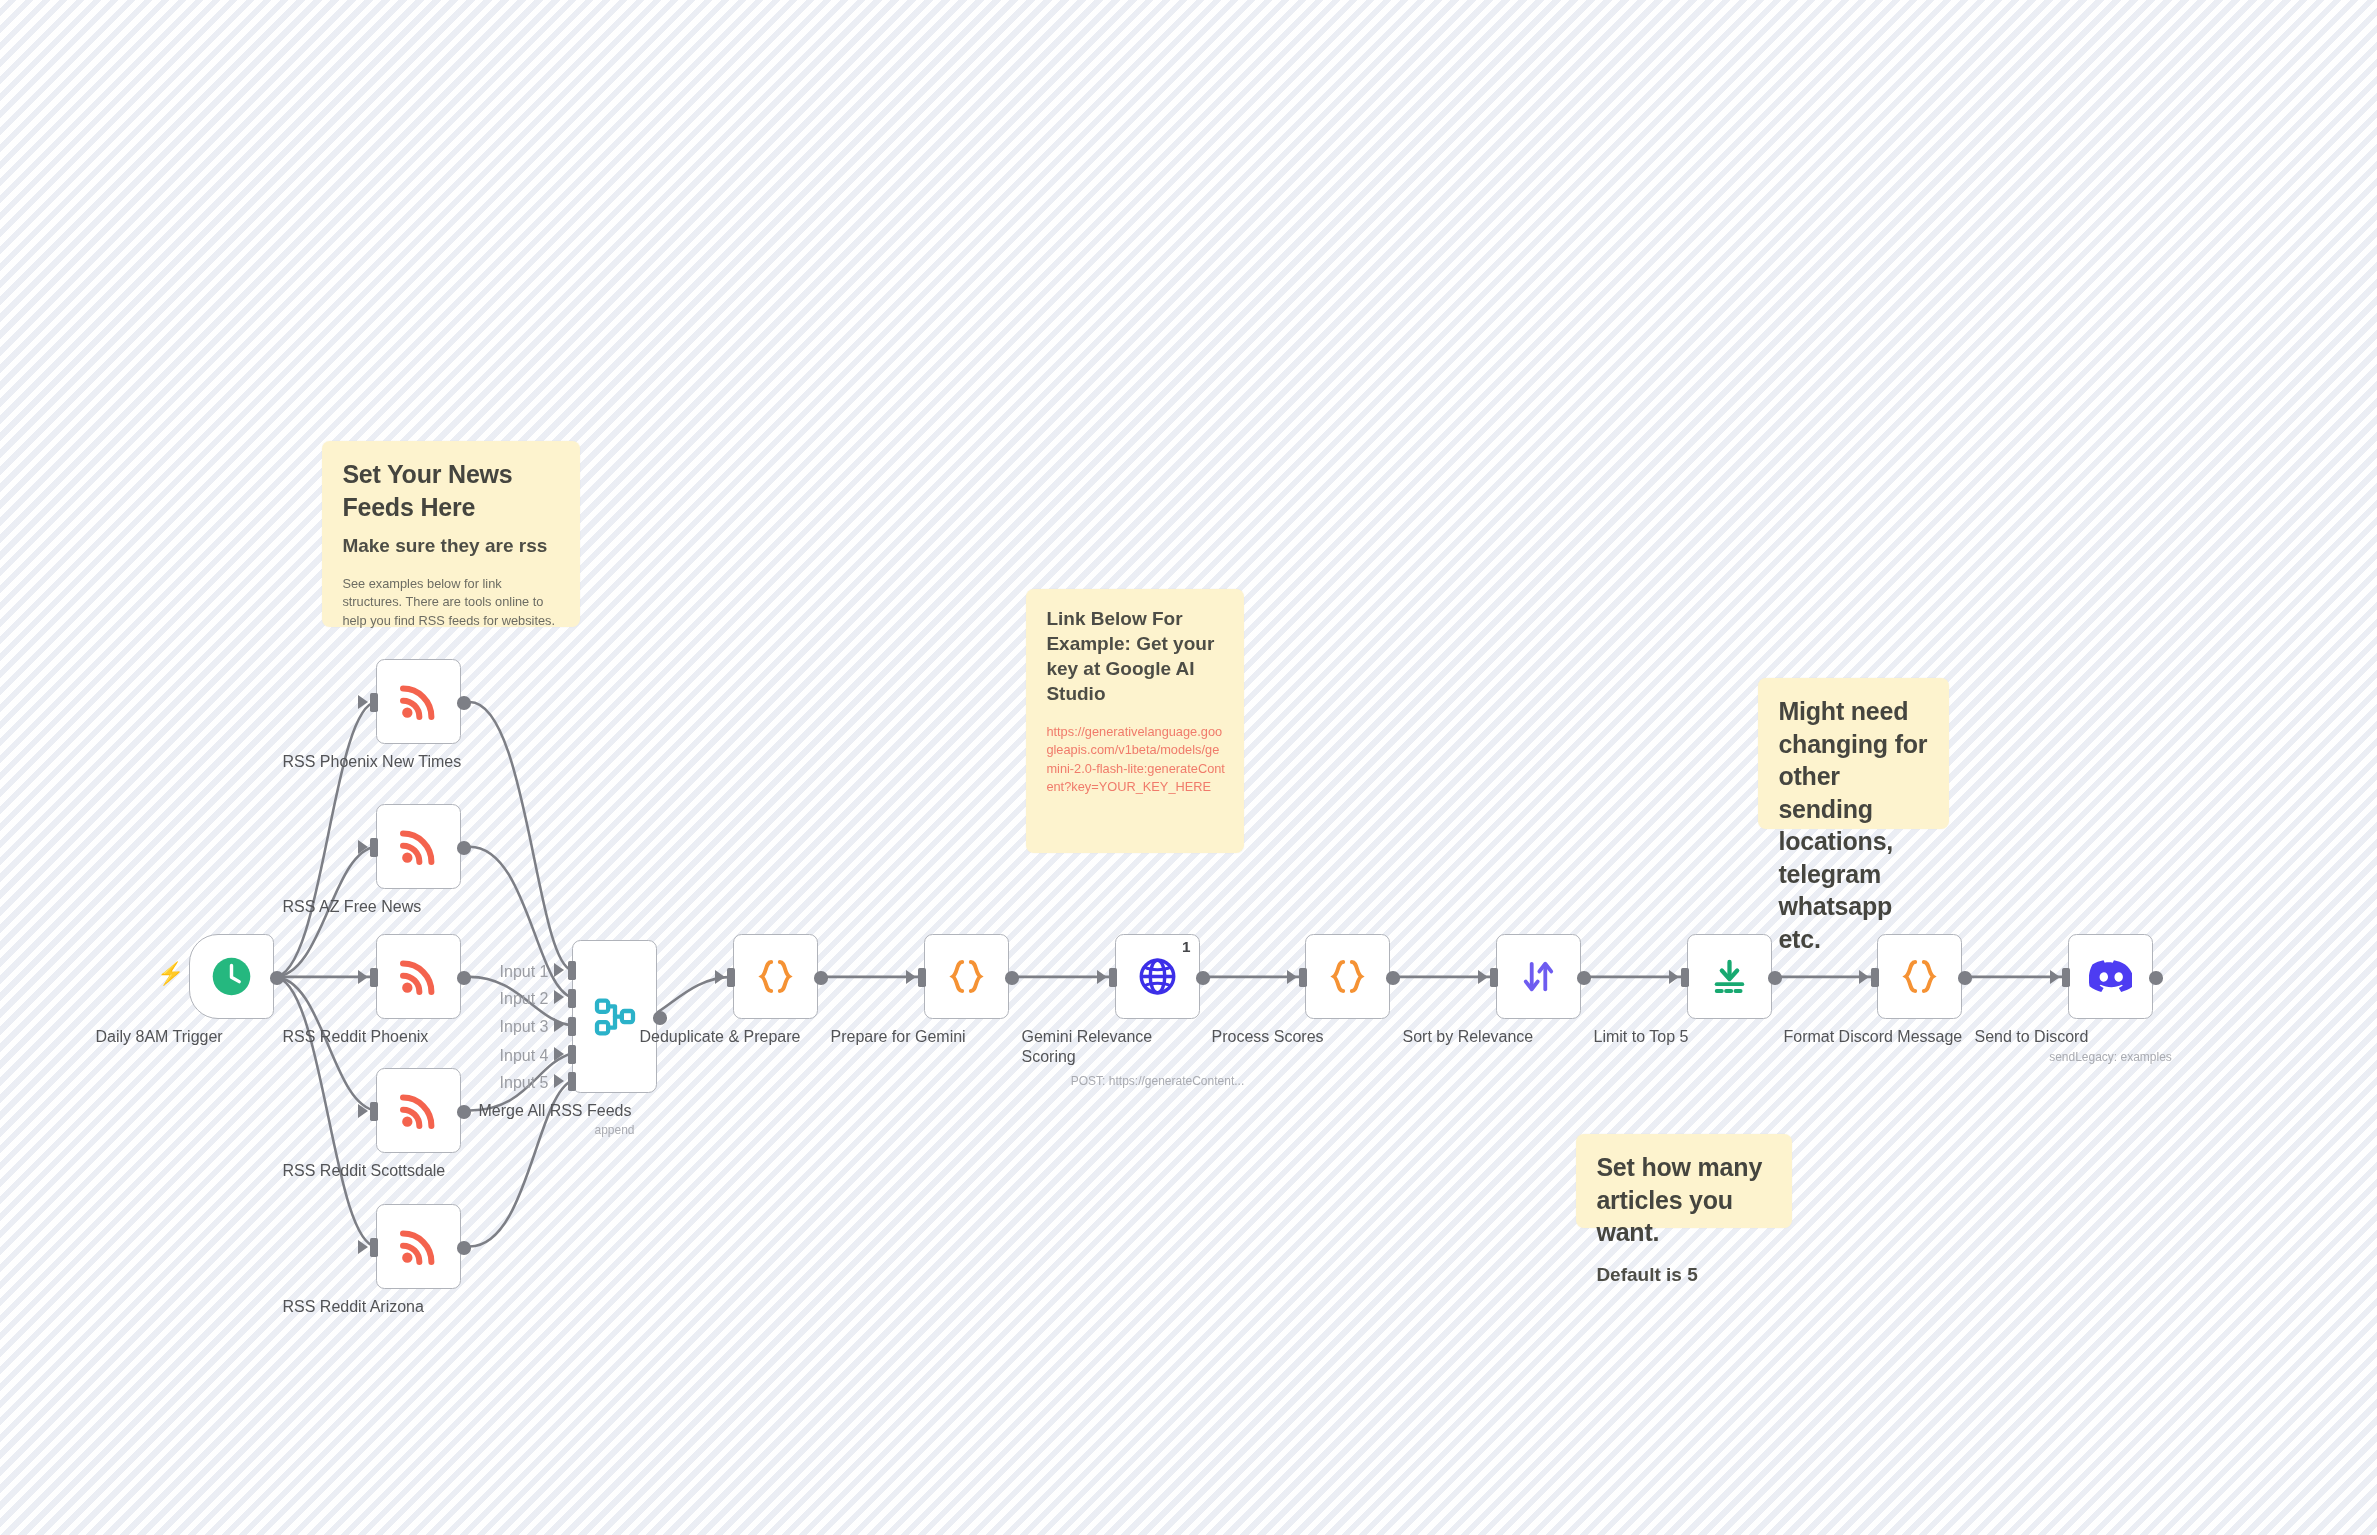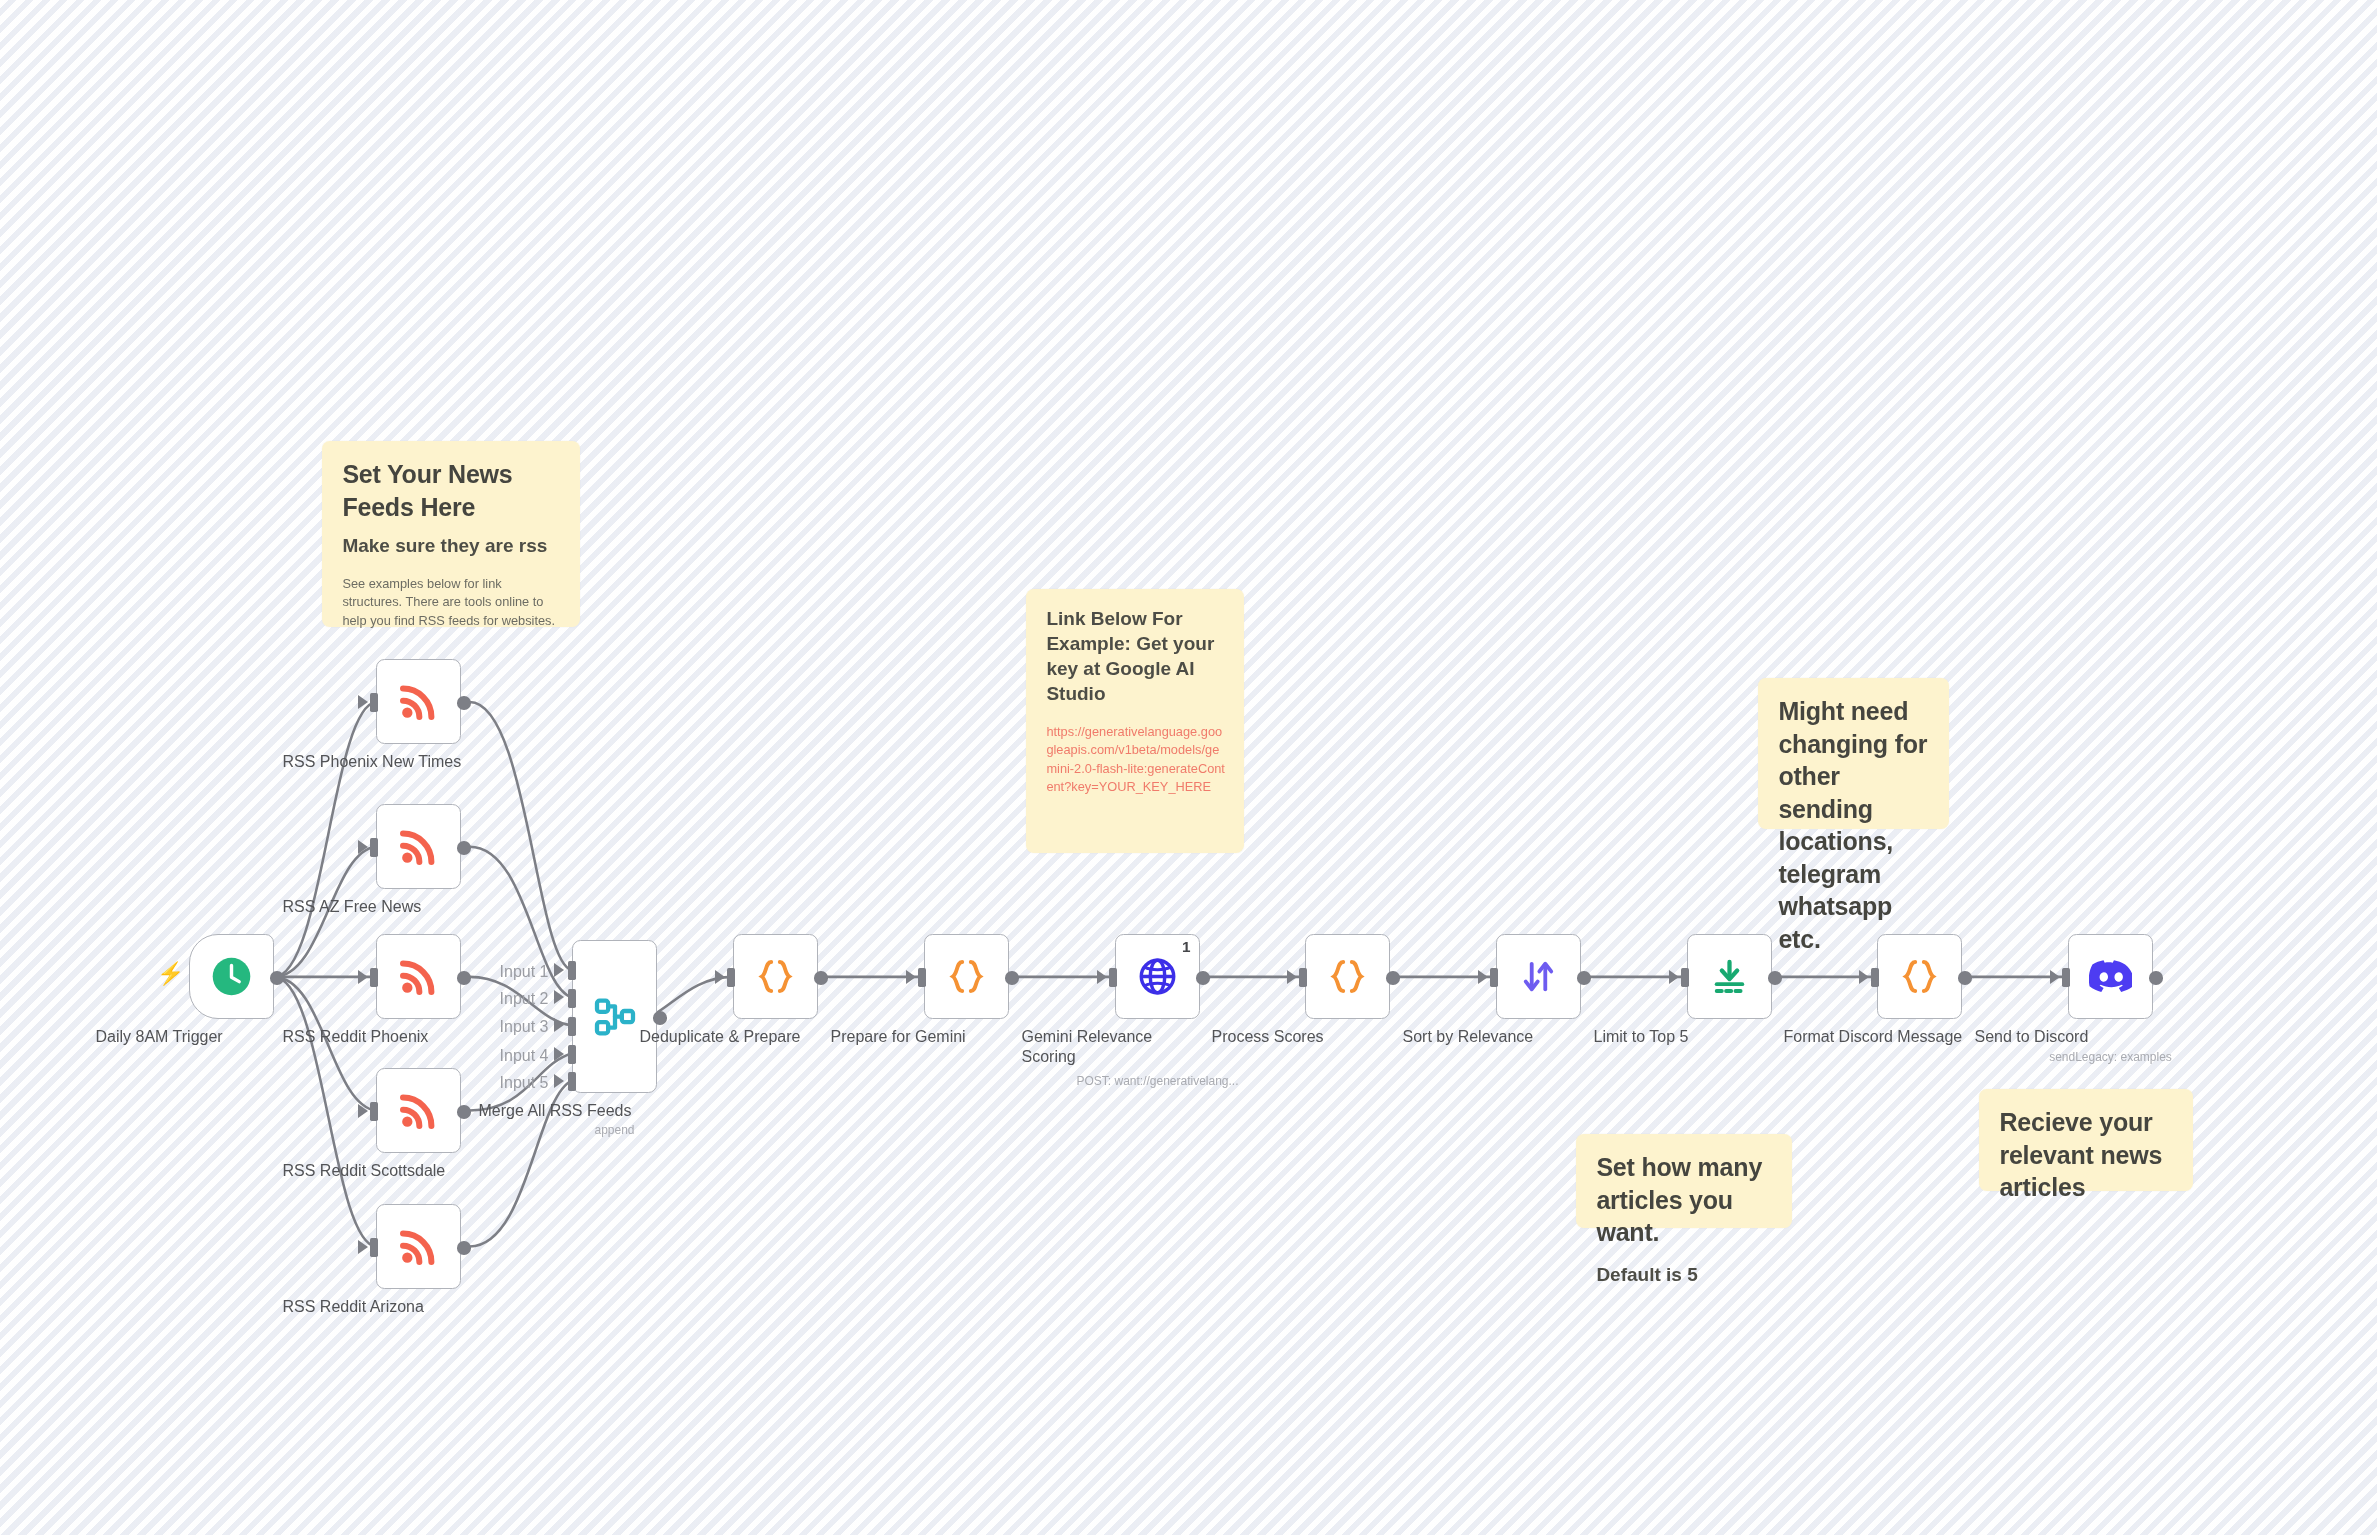--- a/index.html
+++ b/index.html
@@ -210,23 +210,20 @@
 
   <div class="sticky compact" style="left:1758px; top:678px; width:191px; height:151px;">
     <p class="s-title">Might need changing for other sending locations, telegram whatsapp etc.</p>
   </div>
 
   <div class="sticky compact" style="left:1576px; top:1134px; width:216px; height:94px;">
     <p class="s-title">Set how many articles you want.</p>
     <p class="s-sub">Default is 5</p>
   </div>
 
-  <div class="sticky compact" style="left:1979px; top:1089px; width:214px; height:102px;">
-    <p class="s-title">Recieve your relevant news articles</p>
-  </div>
 
   <div class="bolt" style="left:157px; top:963px;">⚡</div>
   <div class="node trigger" style="left:189px; top:934px;">
     <span>
       <svg class="icon" width="41" height="41" viewBox="0 0 48 48">
         <circle cx="24" cy="24" r="22" fill="#25b87f"></circle>
         <path d="M24 11 L24 25 L33 30" stroke="#ffffff" stroke-width="4" fill="none" stroke-linecap="round" stroke-linejoin="round"></path>
       </svg>
     </span>
     <div class="ep-out" style="left:80px; top:36px;"></div>
@@ -374,21 +371,21 @@
         <line x1="5" y1="24" x2="43" y2="24" stroke="#3c2fe8" stroke-width="4"></line>
         <path d="M9 13 C16 17 32 17 39 13" fill="none" stroke="#3c2fe8" stroke-width="3.5"></path>
         <path d="M9 35 C16 31 32 31 39 35" fill="none" stroke="#3c2fe8" stroke-width="3.5"></path>
       </svg>
     </span>
     <div class="ep-arrow" style="left:-19px; top:35px;"></div>
     <div class="ep-in" style="left:-6.8px; top:33px;"></div>
     <div class="ep-out" style="left:80px; top:36px;"></div>
     <div class="node-label">Gemini Relevance
 Scoring</div>
-    <div class="node-sub" style="top:139px;">POST: want://generativelang...</div>
+    <div class="node-sub" style="top:139px;">POST: https://generateContent...</div>
   </div>
 
   <div class="node" style="left:1305px; top:934px;">
     <span>
       <svg class="icon" width="41" height="41" viewBox="0 0 48 48">
         <path d="M19 7 C12 7 14 20 8 24 C14 28 12 41 19 41" fill="none" stroke="#f59234" stroke-width="4.5" stroke-linecap="round"></path>
         <path d="M29 7 C36 7 34 20 40 24 C34 28 36 41 29 41" fill="none" stroke="#f59234" stroke-width="4.5" stroke-linecap="round"></path>
       </svg>
     </span>
     <div class="ep-arrow" style="left:-19px; top:35px;"></div>

